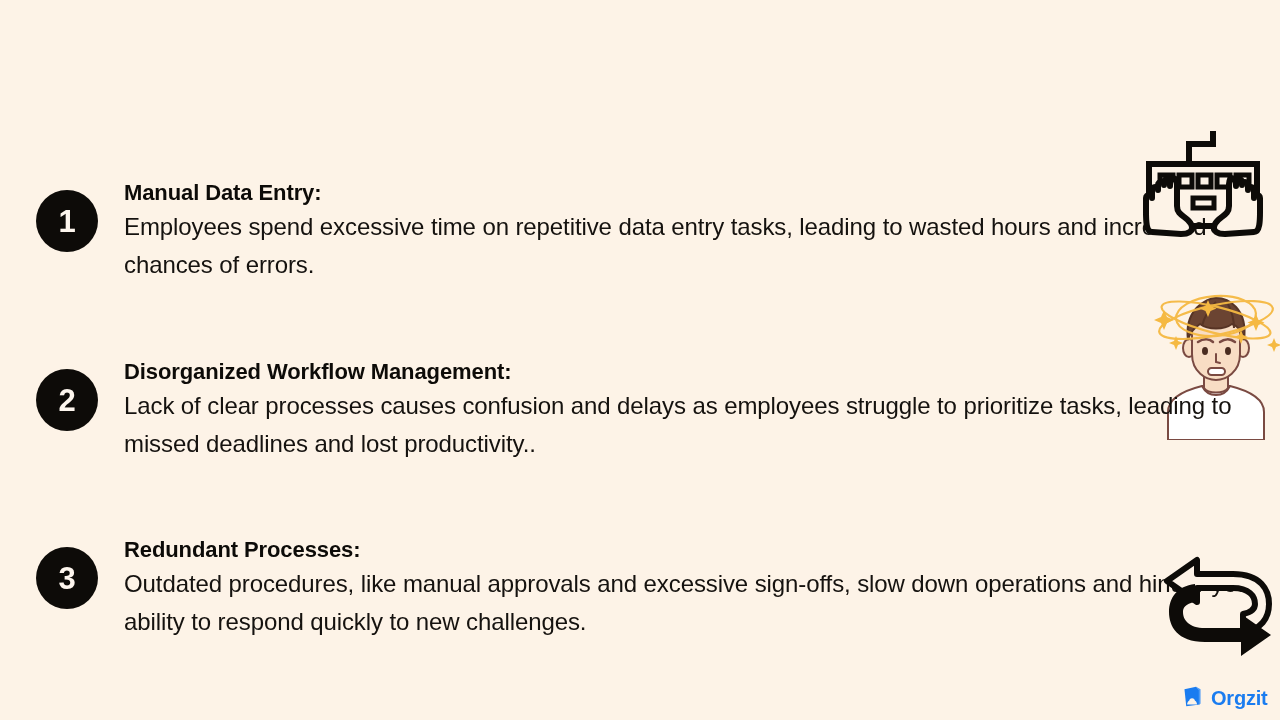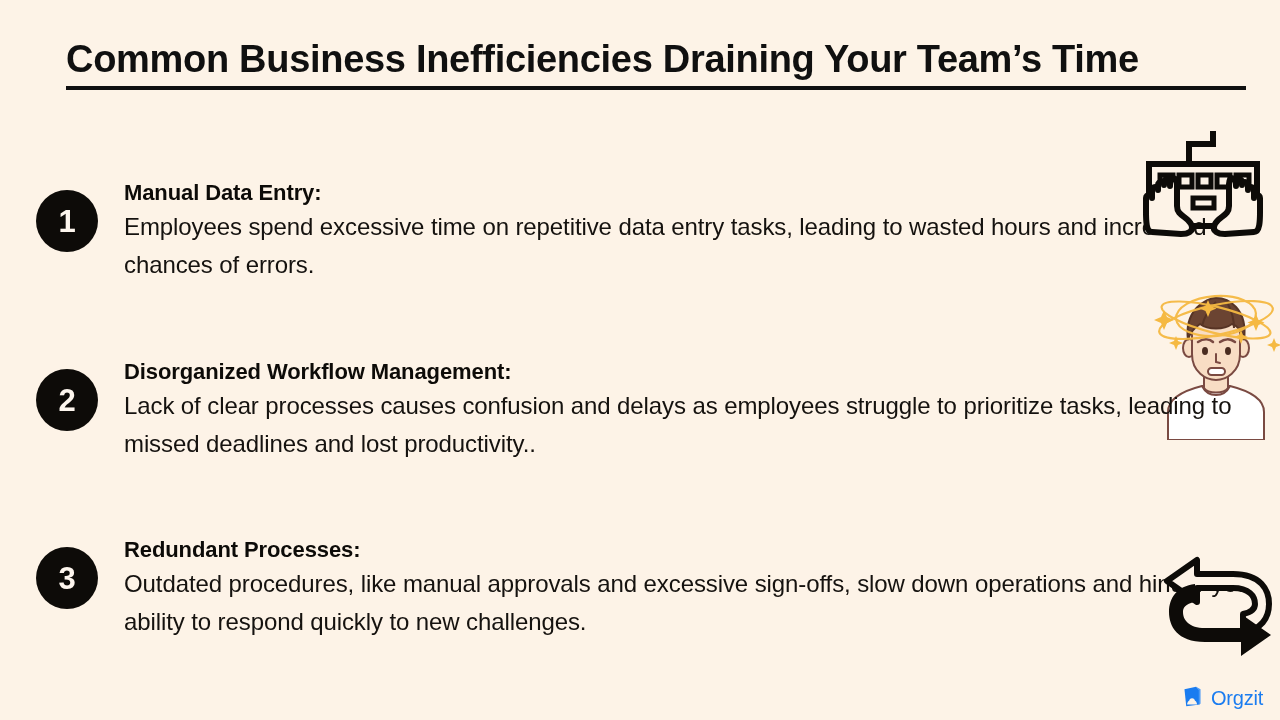--- a/index.html
+++ b/index.html
@@ -120,32 +120,31 @@
     left: 1180px;
     top: 683px;
     height: 30px;
     display: flex;
     align-items: center;
     gap: 6px;
     z-index: 3;
   }
   #logo-text {
     font-size: 20px;
-    font-weight: normal;
+    font-weight: bold;
     color: #1a7cf0;
     letter-spacing: -0.2px;
   }
   .item-text.over-art { position: relative; z-index: 2; }
 </style>
 </head>
 <body>
 
 <div id="slide">
 
-  <div id="title">Common Business Inefficiencies Draining Your Team’s Time</div>
 
   <div class="item" id="item-1">
     <div class="badge">1</div>
     <div class="item-body">
       <div class="item-heading">Manual Data Entry:</div>
       <div class="item-text">Employees spend excessive time on repetitive data entry tasks, leading to wasted hours and increased chances of errors.</div>
     </div>
   </div>
 
   <div class="item" id="item-2">

